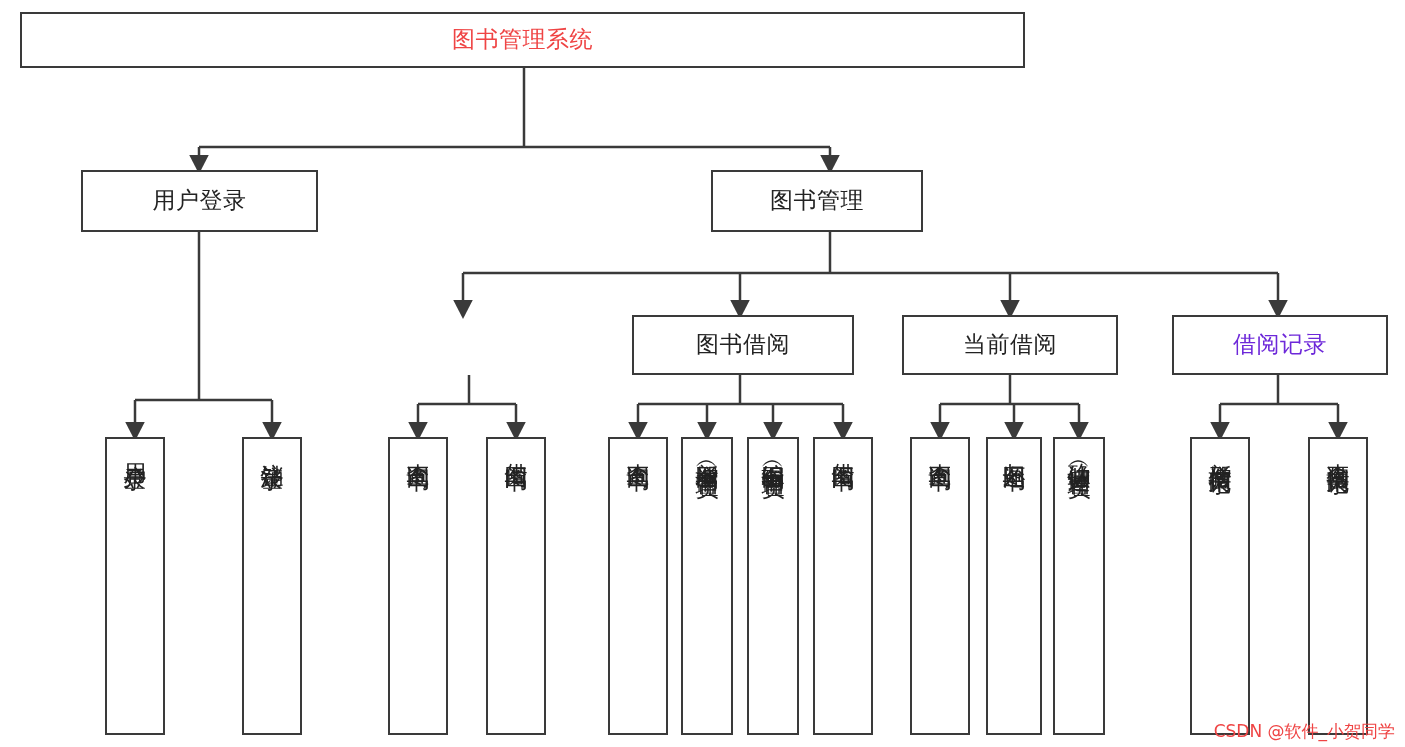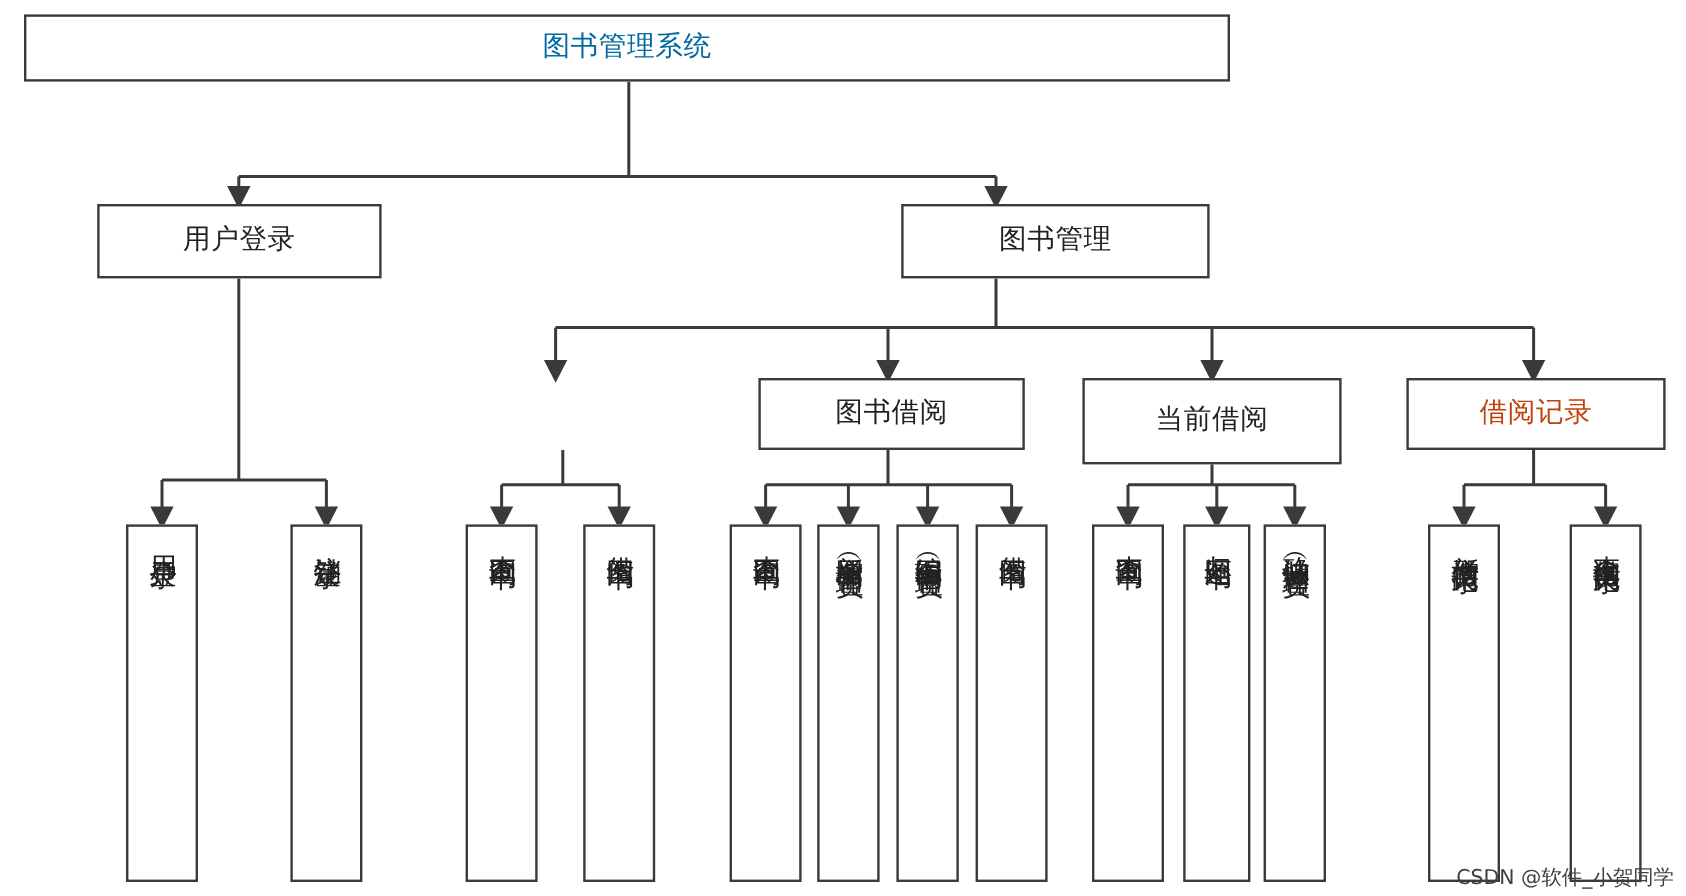--- a/index.html
+++ b/index.html
@@ -120,38 +120,38 @@
       <path d="M1079,404 L1079,425" marker-end="url(#arrowhead)"></path>
 
       <path d="M1278,375 L1278,404"></path>
       <path d="M1220,404 L1338,404"></path>
       <path d="M1220,404 L1220,425" marker-end="url(#arrowhead)"></path>
       <path d="M1338,404 L1338,425" marker-end="url(#arrowhead)"></path>
     </g>
   </svg>
 
   <div class="node root horiz" id="node-root" style="left: 20px; top: 12px; width: 1005px; height: 56px; border-color: rgb(58, 58, 58); background: rgb(255, 255, 255);">
-    <span class="node-label" style="color: #0369a1;">图书管理系统</span>
+    <span class="node-label" style="color: #ef4444;">图书管理系统</span>
   </div>
 
   <div class="node horiz" id="node-l2-0" style="left: 81px; top: 170px; width: 237px; height: 62px; border-color: rgb(58, 58, 58); background: rgb(255, 255, 255);">
     <span class="node-label" style="color: rgb(34, 34, 34);">用户登录</span>
   </div>
-  <div class="node horiz" id="node-l2-1" style="left: 711px; top: 170px; width: 257px; height: 62px; border-color: rgb(58, 58, 58); background: rgb(255, 255, 255); margin-left: 40px;">
+  <div class="node horiz" id="node-l2-1" style="left: 711px; top: 170px; width: 212px; height: 62px; border-color: rgb(58, 58, 58); background: rgb(255, 255, 255);">
     <span class="node-label" style="color: rgb(34, 34, 34);">图书管理</span>
   </div>
 
   <div class="node horiz" id="node-l3-1" style="left: 632px; top: 315px; width: 222px; height: 60px; border-color: rgb(58, 58, 58); background: rgb(255, 255, 255);">
     <span class="node-label" style="color: rgb(34, 34, 34);">图书借阅</span>
   </div>
-  <div class="node horiz" id="node-l3-2" style="left: 902px; top: 315px; width: 216px; height: 72px; border-color: rgb(58, 58, 58); background: rgb(255, 255, 255); text-align: center;">
+  <div class="node horiz" id="node-l3-2" style="left: 902px; top: 315px; width: 216px; height: 60px; border-color: rgb(58, 58, 58); background: rgb(255, 255, 255); text-align: center;">
     <span class="node-label" style="color: rgb(34, 34, 34);">当前借阅</span>
   </div>
   <div class="node horiz" id="node-l3-3" style="left: 1172px; top: 315px; width: 216px; height: 60px; border-color: rgb(58, 58, 58); background: rgb(255, 255, 255);">
-    <span class="node-label" style="color: #c2410c;">借阅记录</span>
+    <span class="node-label" style="color: #6d28d9;">借阅记录</span>
   </div>
 
   <div class="node vert" id="node-leaf-0" style="left: 105px; top: 437px; width: 60px; height: 298px; border-color: rgb(58, 58, 58); background: rgb(255, 255, 255);">
     <span class="node-label" style="color: rgb(34, 34, 34);">用户登录</span>
   </div>
   <div class="node vert" id="node-leaf-1" style="left: 242px; top: 437px; width: 60px; height: 298px; border-color: rgb(58, 58, 58); background: rgb(255, 255, 255);">
     <span class="node-label" style="color: rgb(34, 34, 34);">注销登录</span>
   </div>
   <div class="node vert" id="node-leaf-2" style="left: 388px; top: 437px; width: 60px; height: 298px; border-color: rgb(58, 58, 58); background: rgb(255, 255, 255);">
     <span class="node-label" style="color: rgb(34, 34, 34);">查询图书</span>
@@ -180,14 +180,14 @@
   <div class="node vert" id="node-leaf-10" style="left: 1053px; top: 437px; width: 52px; height: 298px; border-color: rgb(58, 58, 58); background: rgb(255, 255, 255);">
     <span class="node-label" style="color: rgb(34, 34, 34);">确认归还（管理员）</span>
   </div>
   <div class="node vert" id="node-leaf-11" style="left: 1190px; top: 437px; width: 60px; height: 298px; border-color: rgb(58, 58, 58); background: rgb(255, 255, 255);">
     <span class="node-label" style="color: rgb(34, 34, 34);">新增借阅记录</span>
   </div>
   <div class="node vert" id="node-leaf-12" style="left: 1308px; top: 437px; width: 60px; height: 298px; border-color: rgb(58, 58, 58); background: rgb(255, 255, 255);">
     <span class="node-label" style="color: rgb(34, 34, 34);">查询借阅记录</span>
   </div>
 
-  <div id="watermark" style="color: #404040;">CSDN @软件_小贺同学</div>
+  <div id="watermark" style="color: #ef4444;">CSDN @软件_小贺同学</div>
 </div>
 
 </body></html>

